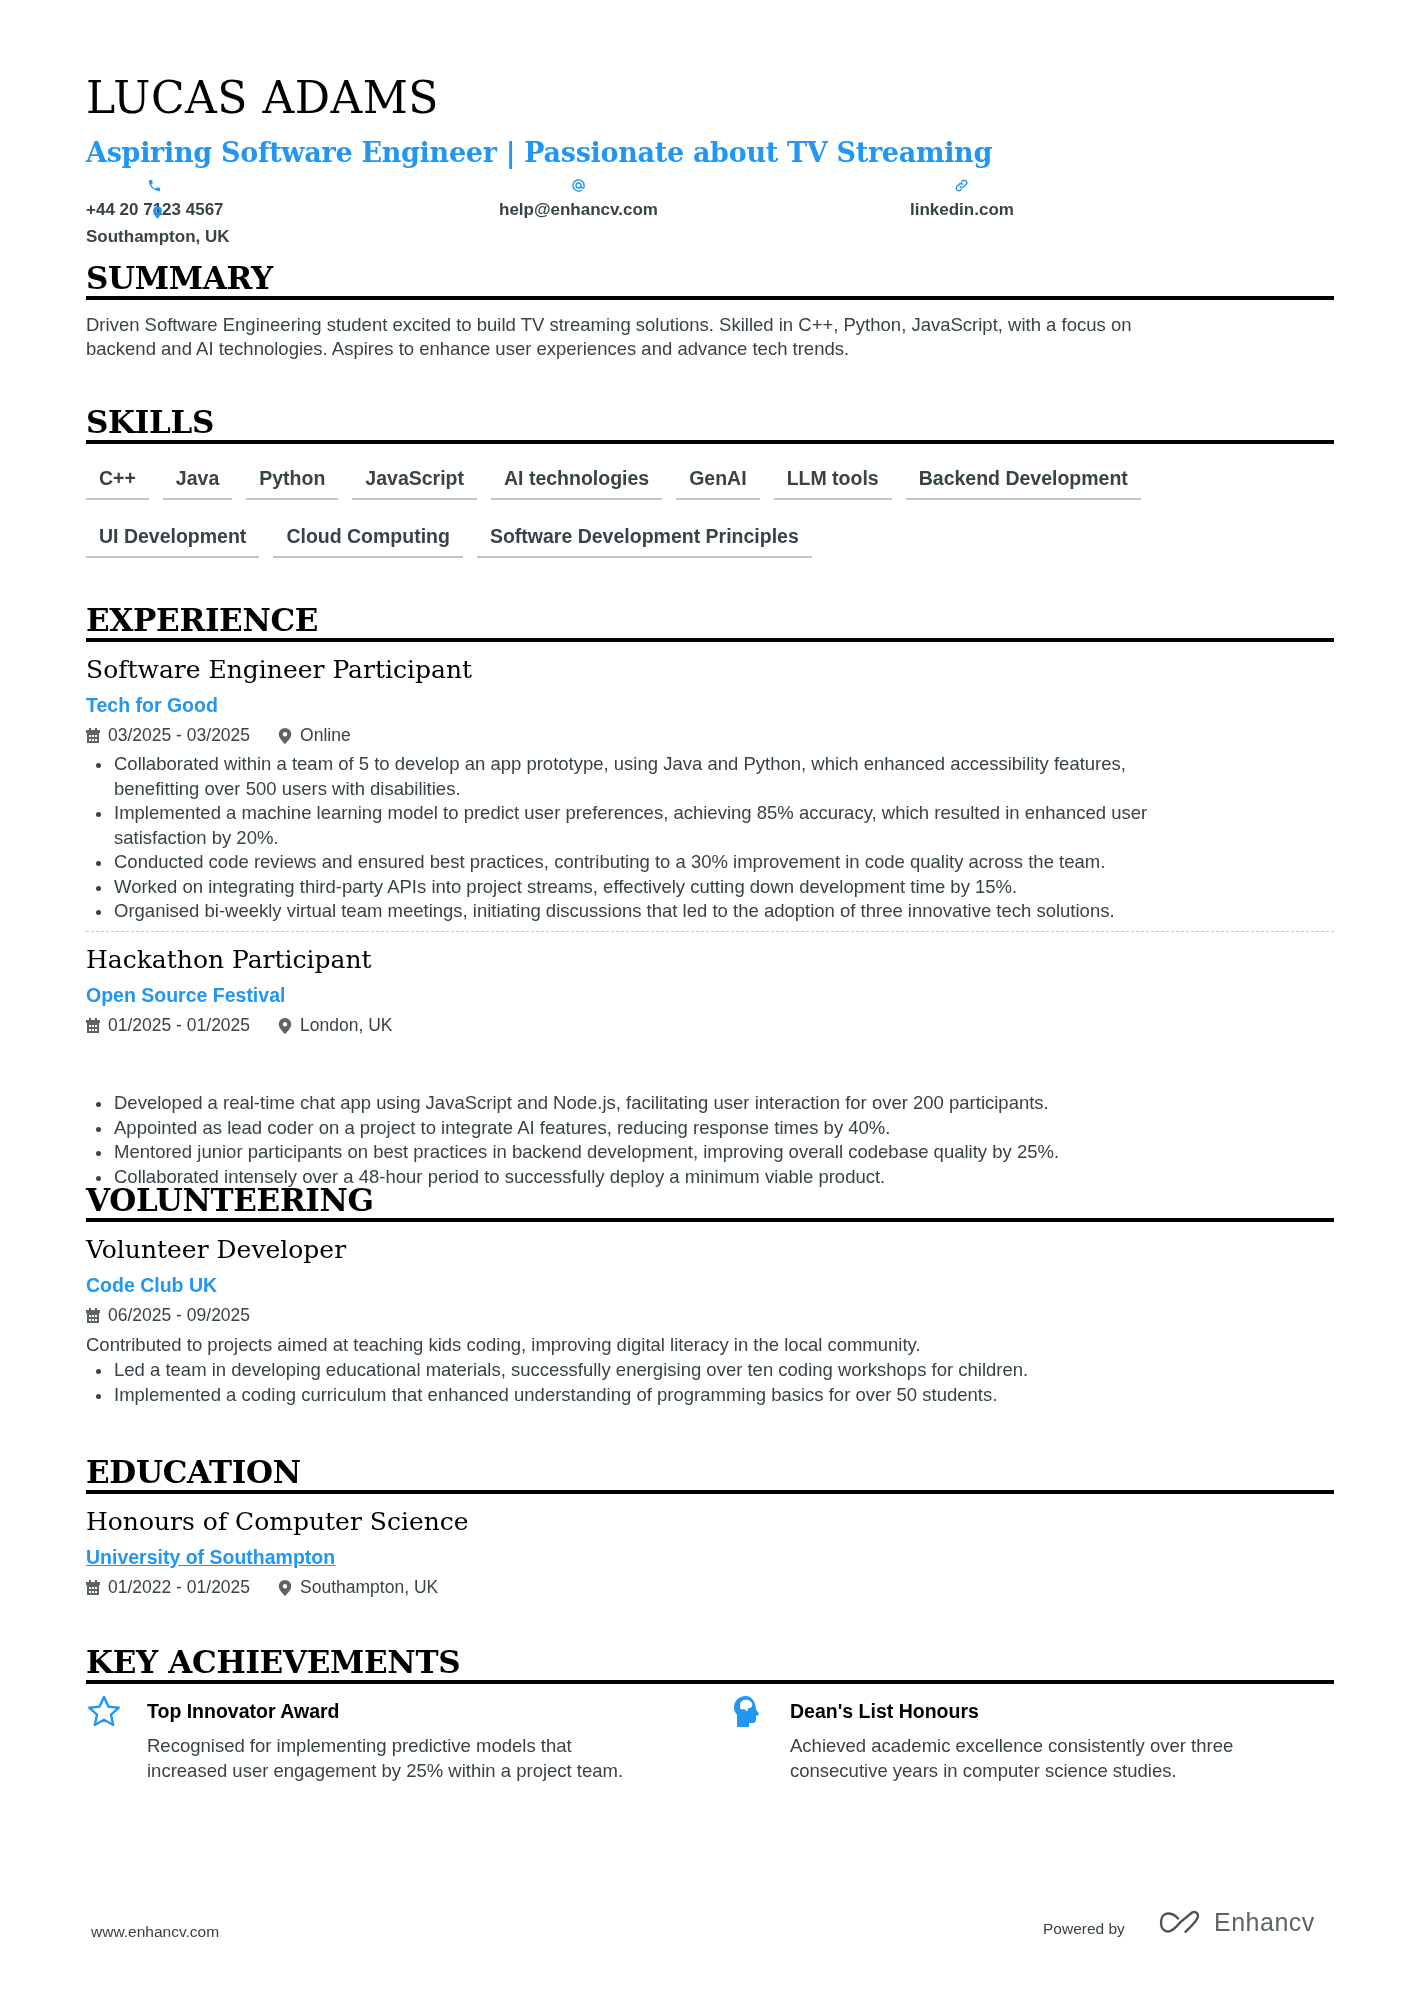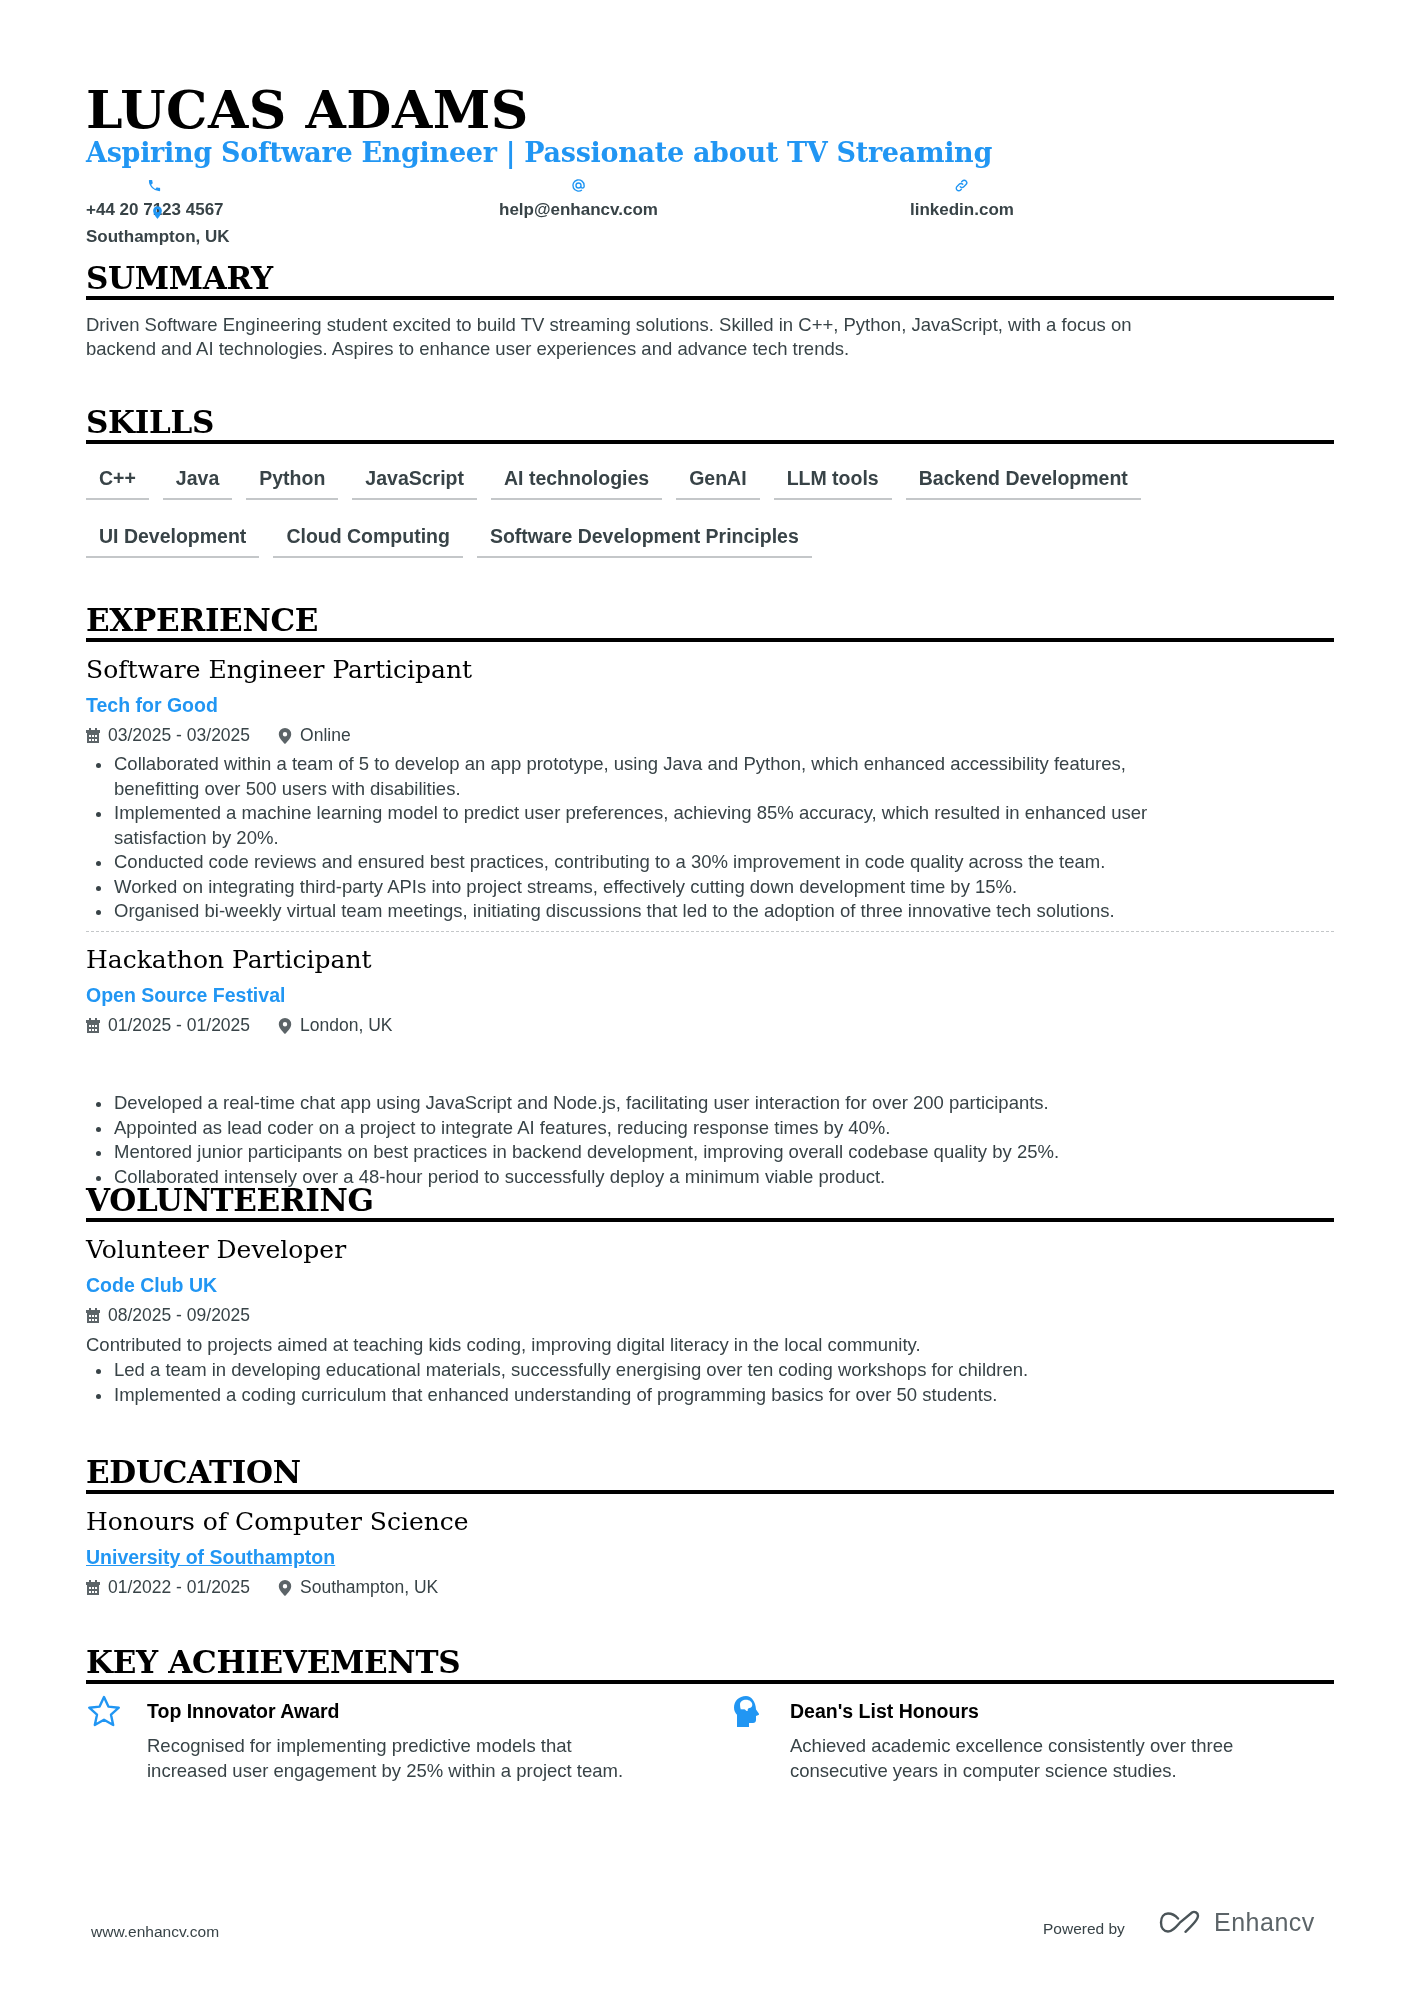--- a/index.html
+++ b/index.html
@@ -1,21 +1,21 @@
 <!DOCTYPE html>
 <html><head>
 <meta charset="utf-8">
 <style>
   * { box-sizing: border-box; margin: 0; padding: 0; }
   html, body { width: 1410px; height: 1995px; background: #ffffff; }
   body { position: relative; font-family: "Liberation Sans", sans-serif; color: #384347; overflow: hidden; }
   .page { position: absolute; left: 86px; top: 0; width: 1248px; }
 
   
-  .name { position: absolute; top: 84px; left: 0; font-family: "DejaVu Serif", serif; font-weight: bold; font-size: 52px; letter-spacing: 0.5px; color: #000; line-height: 1; }
+  .name { position: absolute; top: 76px; left: 0; font-family: "DejaVu Serif", serif; font-weight: normal; font-size: 44px; letter-spacing: 0.5px; color: #000; line-height: 1; }
   .subtitle { position: absolute; top: 138px; left: 0; font-family: "DejaVu Serif", serif; font-weight: bold; font-size: 27px; color: #2196F3; line-height: 1.1; letter-spacing: -0.3px; }
   .contact { position: absolute; display: flex; align-items: center; gap: 8px; font-weight: bold; font-size: 17px; color: #384347; line-height: 1; flex-direction: column; }
   .contact svg { width: 15px; height: 15px; flex: none; }
 
   
   .section-title { position: absolute; left: 0; font-family: "DejaVu Serif", serif; font-weight: bold; font-size: 31px; color: #000; line-height: 1; letter-spacing: -0.3px; }
   .rule { position: absolute; left: 0; width: 1248px; height: 4px; background: #000; }
   .text { position: absolute; left: 0; font-size: 18.5px; line-height: 24px; color: #384347; }
 
   
@@ -173,21 +173,21 @@
     <span class="m">
       <svg viewBox="0 0 14 16">
           <path d="M1 4h12v11H1z M3 0h2v3H3z M9 0h2v3H9z M0 2h14v3H0z"></path>
           <rect x="3" y="7" width="2" height="2" fill="#fff"></rect>
           <rect x="6" y="7" width="2" height="2" fill="#fff"></rect>
           <rect x="9" y="7" width="2" height="2" fill="#fff"></rect>
           <rect x="3" y="11" width="2" height="2" fill="#fff"></rect>
           <rect x="6" y="11" width="2" height="2" fill="#fff"></rect>
           <rect x="9" y="11" width="2" height="2" fill="#fff"></rect>
         </svg>
-      <span>08/2025 - 09/2025</span>
+      <span>06/2025 - 09/2025</span>
     </span>
   </div>
   <div class="text" style="top:1333px;">Contributed to projects aimed at teaching kids coding, improving digital literacy in the local community.</div>
   <ul class="bullets" style="top:1358px;">
     <li>Led a team in developing educational materials, successfully energising over ten coding workshops for children.</li>
     <li>Implemented a coding curriculum that enhanced understanding of programming basics for over 50 students.</li>
   </ul>
 
   <div class="section-title" style="top:1457px;">EDUCATION</div>
   <div class="rule" style="top:1490px;"></div>

